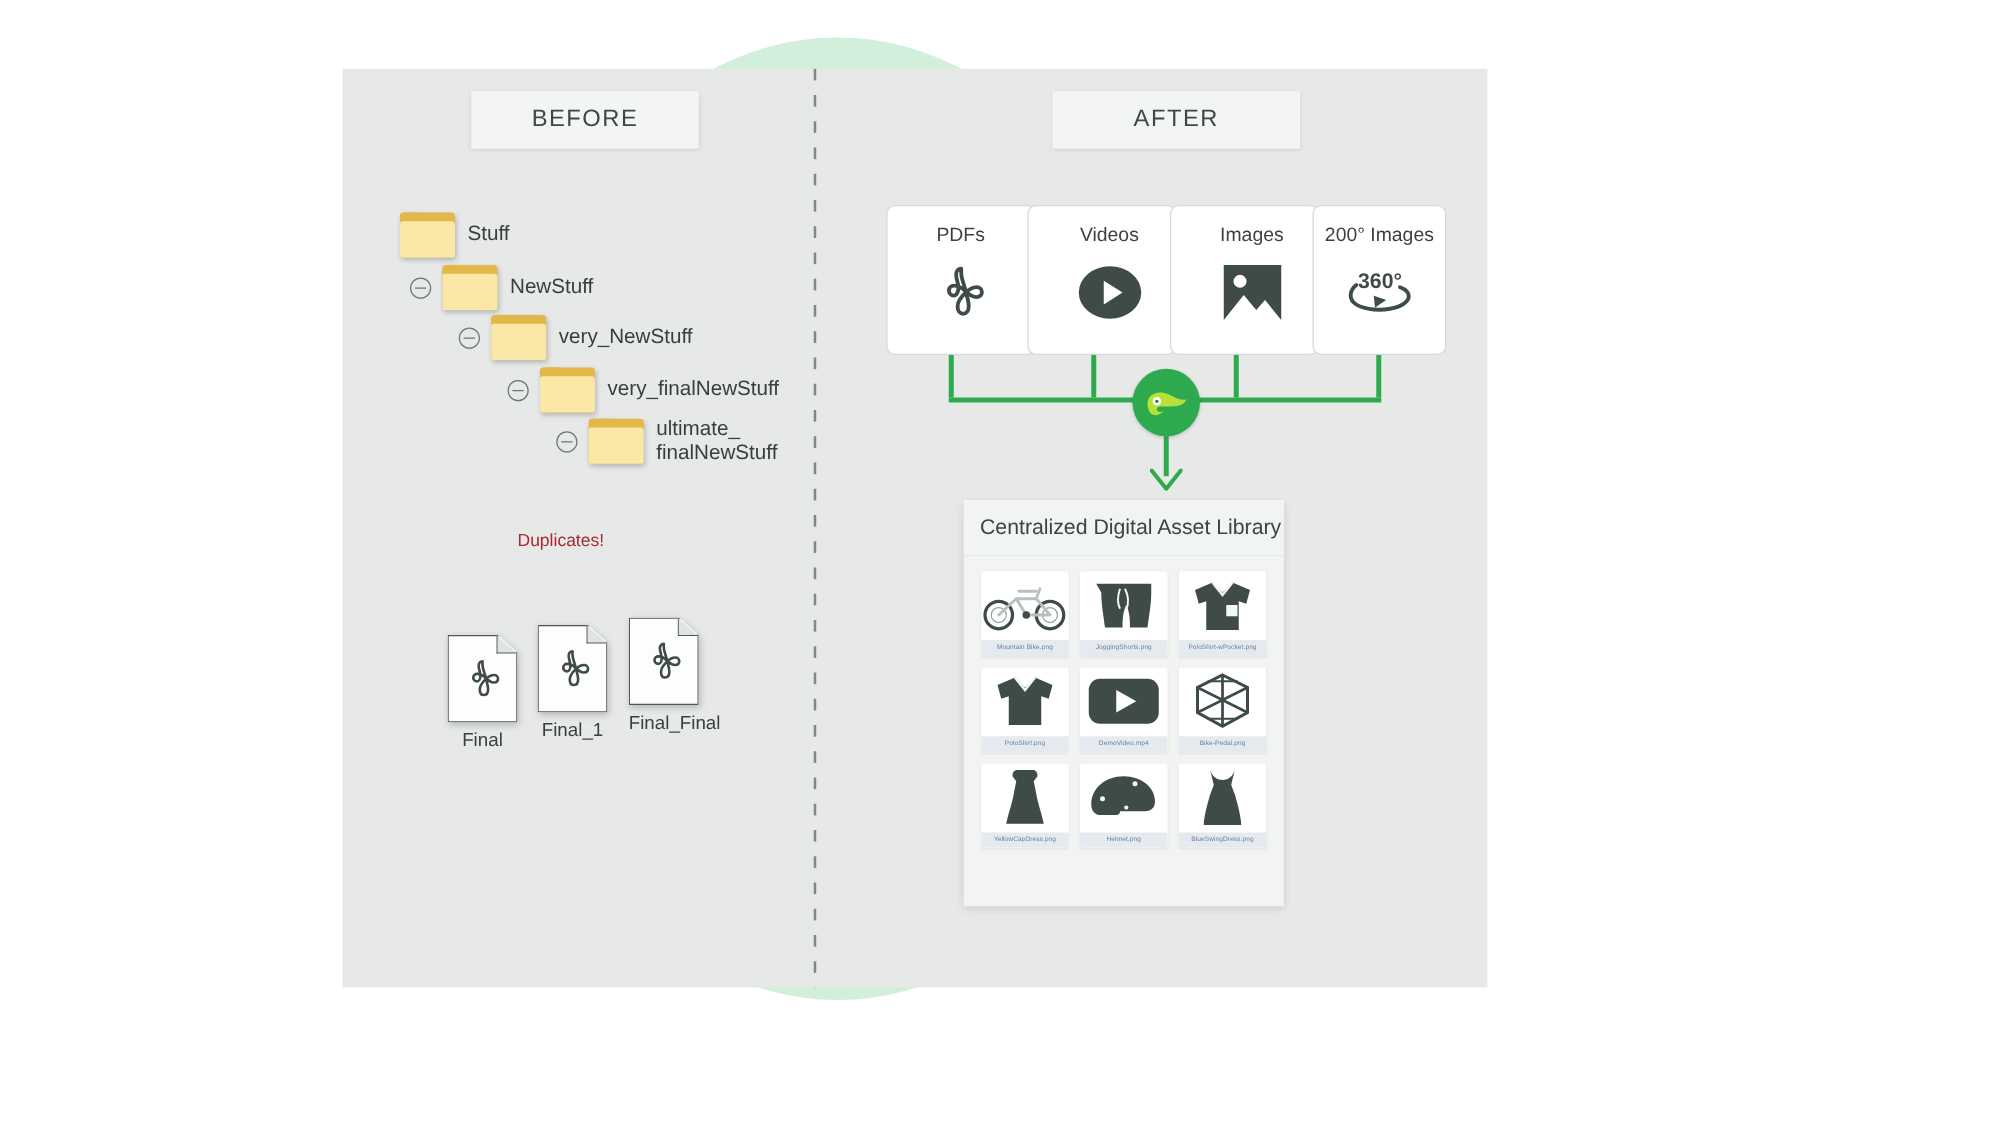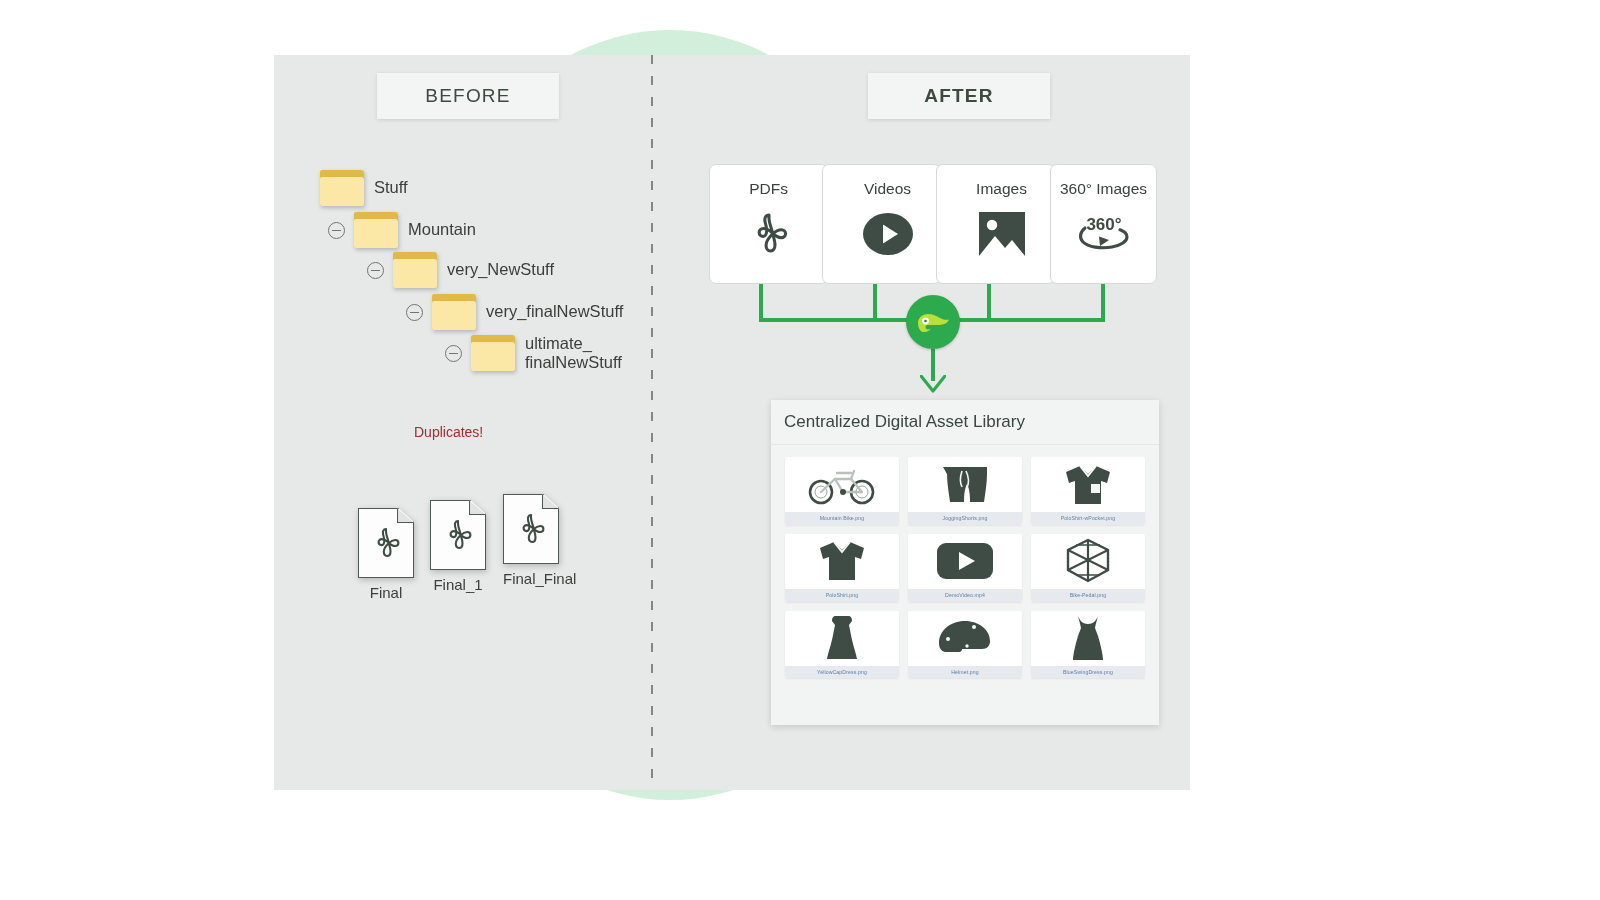--- a/index.html
+++ b/index.html
@@ -33,21 +33,21 @@
 
   
   .chip{
     position:absolute; height:46px;
     background:#f3f5f4;
     box-shadow: 0 1px 4px rgba(0,0,0,.12);
     display:flex; align-items:center; justify-content:center;
     color:#3c4a43; font-size:19px; letter-spacing:1.2px;
   }
   #chip-before{ left:377px; top:73px; width:182px; }
-  #chip-after{ left:868px; top:73px; width:182px;font-weight:bold; }
+  #chip-after{ left:842px; top:73px; width:198px; }
 
   
   .folder-row{ position:absolute; display:flex; align-items:center; }
   .minus{
     width:17px; height:17px; border-radius:50%;
     border:1.3px solid #6e7672; position:relative;
     margin-right:9px; flex:none; background:transparent;
   }
   .minus::after{
     content:""; position:absolute; left:3.3px; top:7px;
@@ -116,21 +116,21 @@
 
   .hub{
     position:absolute; left:906px; top:295px; width:54px; height:54px;
     border-radius:50%; background:#2eaa4e;
     display:flex; align-items:center; justify-content:center;
     box-shadow:0 1px 3px rgba(0,0,0,.2);
   }
 
   
   .library{
-    position:absolute; left:771px; top:400px; width:388px; height:325px;
+    position:absolute; left:771px; top:400px; width:256px; height:325px;
     background:#f2f4f3; box-shadow:0 2px 7px rgba(0,0,0,.14);
   }
   .library-head{
     height:45px; background:#f2f4f3; display:flex; align-items:center;
     padding-left:13px; color:#3a4641; font-size:17px;
     border-bottom:1px solid #e4e8e6;
   }
   .grid{
     padding:12px 14px; display:grid; grid-template-columns:repeat(3,1fr);
     gap:9px;
@@ -165,21 +165,21 @@
   <div class="folder-label">Stuff</div>
 </div>
 
 <div class="folder-row" style="left:328px; top:212px;">
   <div class="minus"></div>
   <div class="folder">
         <div class="back"></div>
         <div class="tab"></div>
         <div class="front"></div>
       </div>
-  <div class="folder-label">Mountain</div>
+  <div class="folder-label">NewStuff</div>
 </div>
 
 <div class="folder-row" style="left:367px; top:252px;">
   <div class="minus"></div>
   <div class="folder">
         <div class="back"></div>
         <div class="tab"></div>
         <div class="front"></div>
       </div>
   <div class="folder-label">very_NewStuff</div>
@@ -265,21 +265,21 @@
   <div class="t-icon">
     <svg width="48" height="46" viewBox="0 0 48 46">
       <rect x="1" y="1" width="46" height="44" fill="#3f4c46"></rect>
       <circle cx="14" cy="14" r="5.2" fill="#ffffff"></circle>
       <path d="M1 45 L17 25 L27 37 L34 29 L47 45 Z" fill="#ffffff"></path>
     </svg>
   </div>
 </div>
 
 <div class="type-card" id="card-360">
-  <div class="t-label">360° Images</div>
+  <div class="t-label">200° Images</div>
   <div class="t-icon">
     <svg width="58" height="44" viewBox="0 0 58 44">
       <text x="29" y="19" font-family="Liberation Sans, sans-serif" font-size="17" font-weight="bold" fill="#3f4c46" text-anchor="middle">360°</text>
       <path d="M10 17c-5 4-6 10-2 14 5 5 18 7 29 5 9-1.6 15-5.6 15-10 0-3-2.6-5.6-7-7.2" fill="none" stroke="#3f4c46" stroke-width="3.1" stroke-linecap="round"></path>
       <path d="M34 29 L24 25.5 L25 35 Z" fill="#3f4c46"></path>
     </svg>
   </div>
 </div>
 
 <div class="conn" style="left:759px; top:284px; width:4px; height:34px; background:#2eaa4e;"></div>

